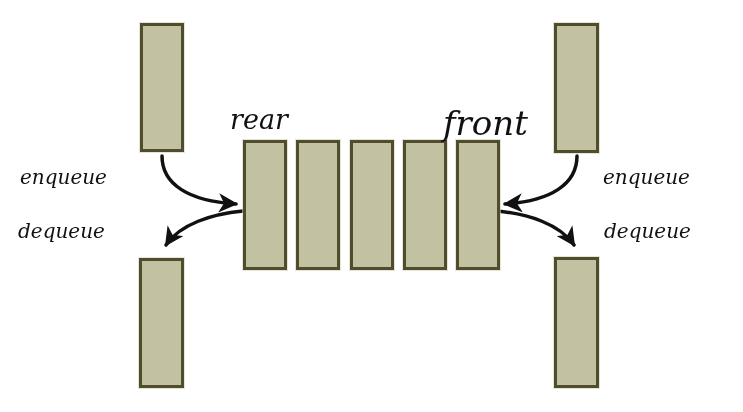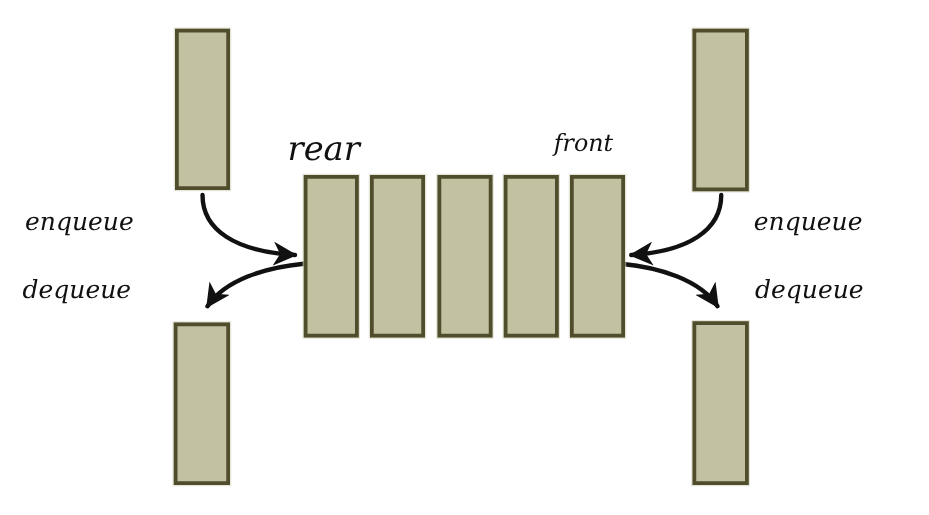--- a/index.html
+++ b/index.html
@@ -39,21 +39,21 @@
   }
   .lbl {
     position: absolute;
     font-style: italic;
     font-size: 20px;
     line-height: 1;
     color: var(--ink, #111111);
     white-space: nowrap;
   }
   .lbl-rear          { left: 230px; top: 106px; font-size: 27px; }
-  .lbl-front         { left: 443px; top: 106px; font-size: 19px; }
+  .lbl-front         { left: 443px; top: 106px; font-size: 34px; }
   .lbl-enqueue-left  { left: 20px;  top: 167px; }
   .lbl-dequeue-left  { left: 18px;  top: 221px; }
   .lbl-enqueue-right { left: 603px; top: 167px; }
   .lbl-dequeue-right { left: 604px; top: 221px; }
   .arrows {
     position: absolute;
     left: 0; top: 0;
     width: 743px; height: 412px;
     pointer-events: none;
   }

